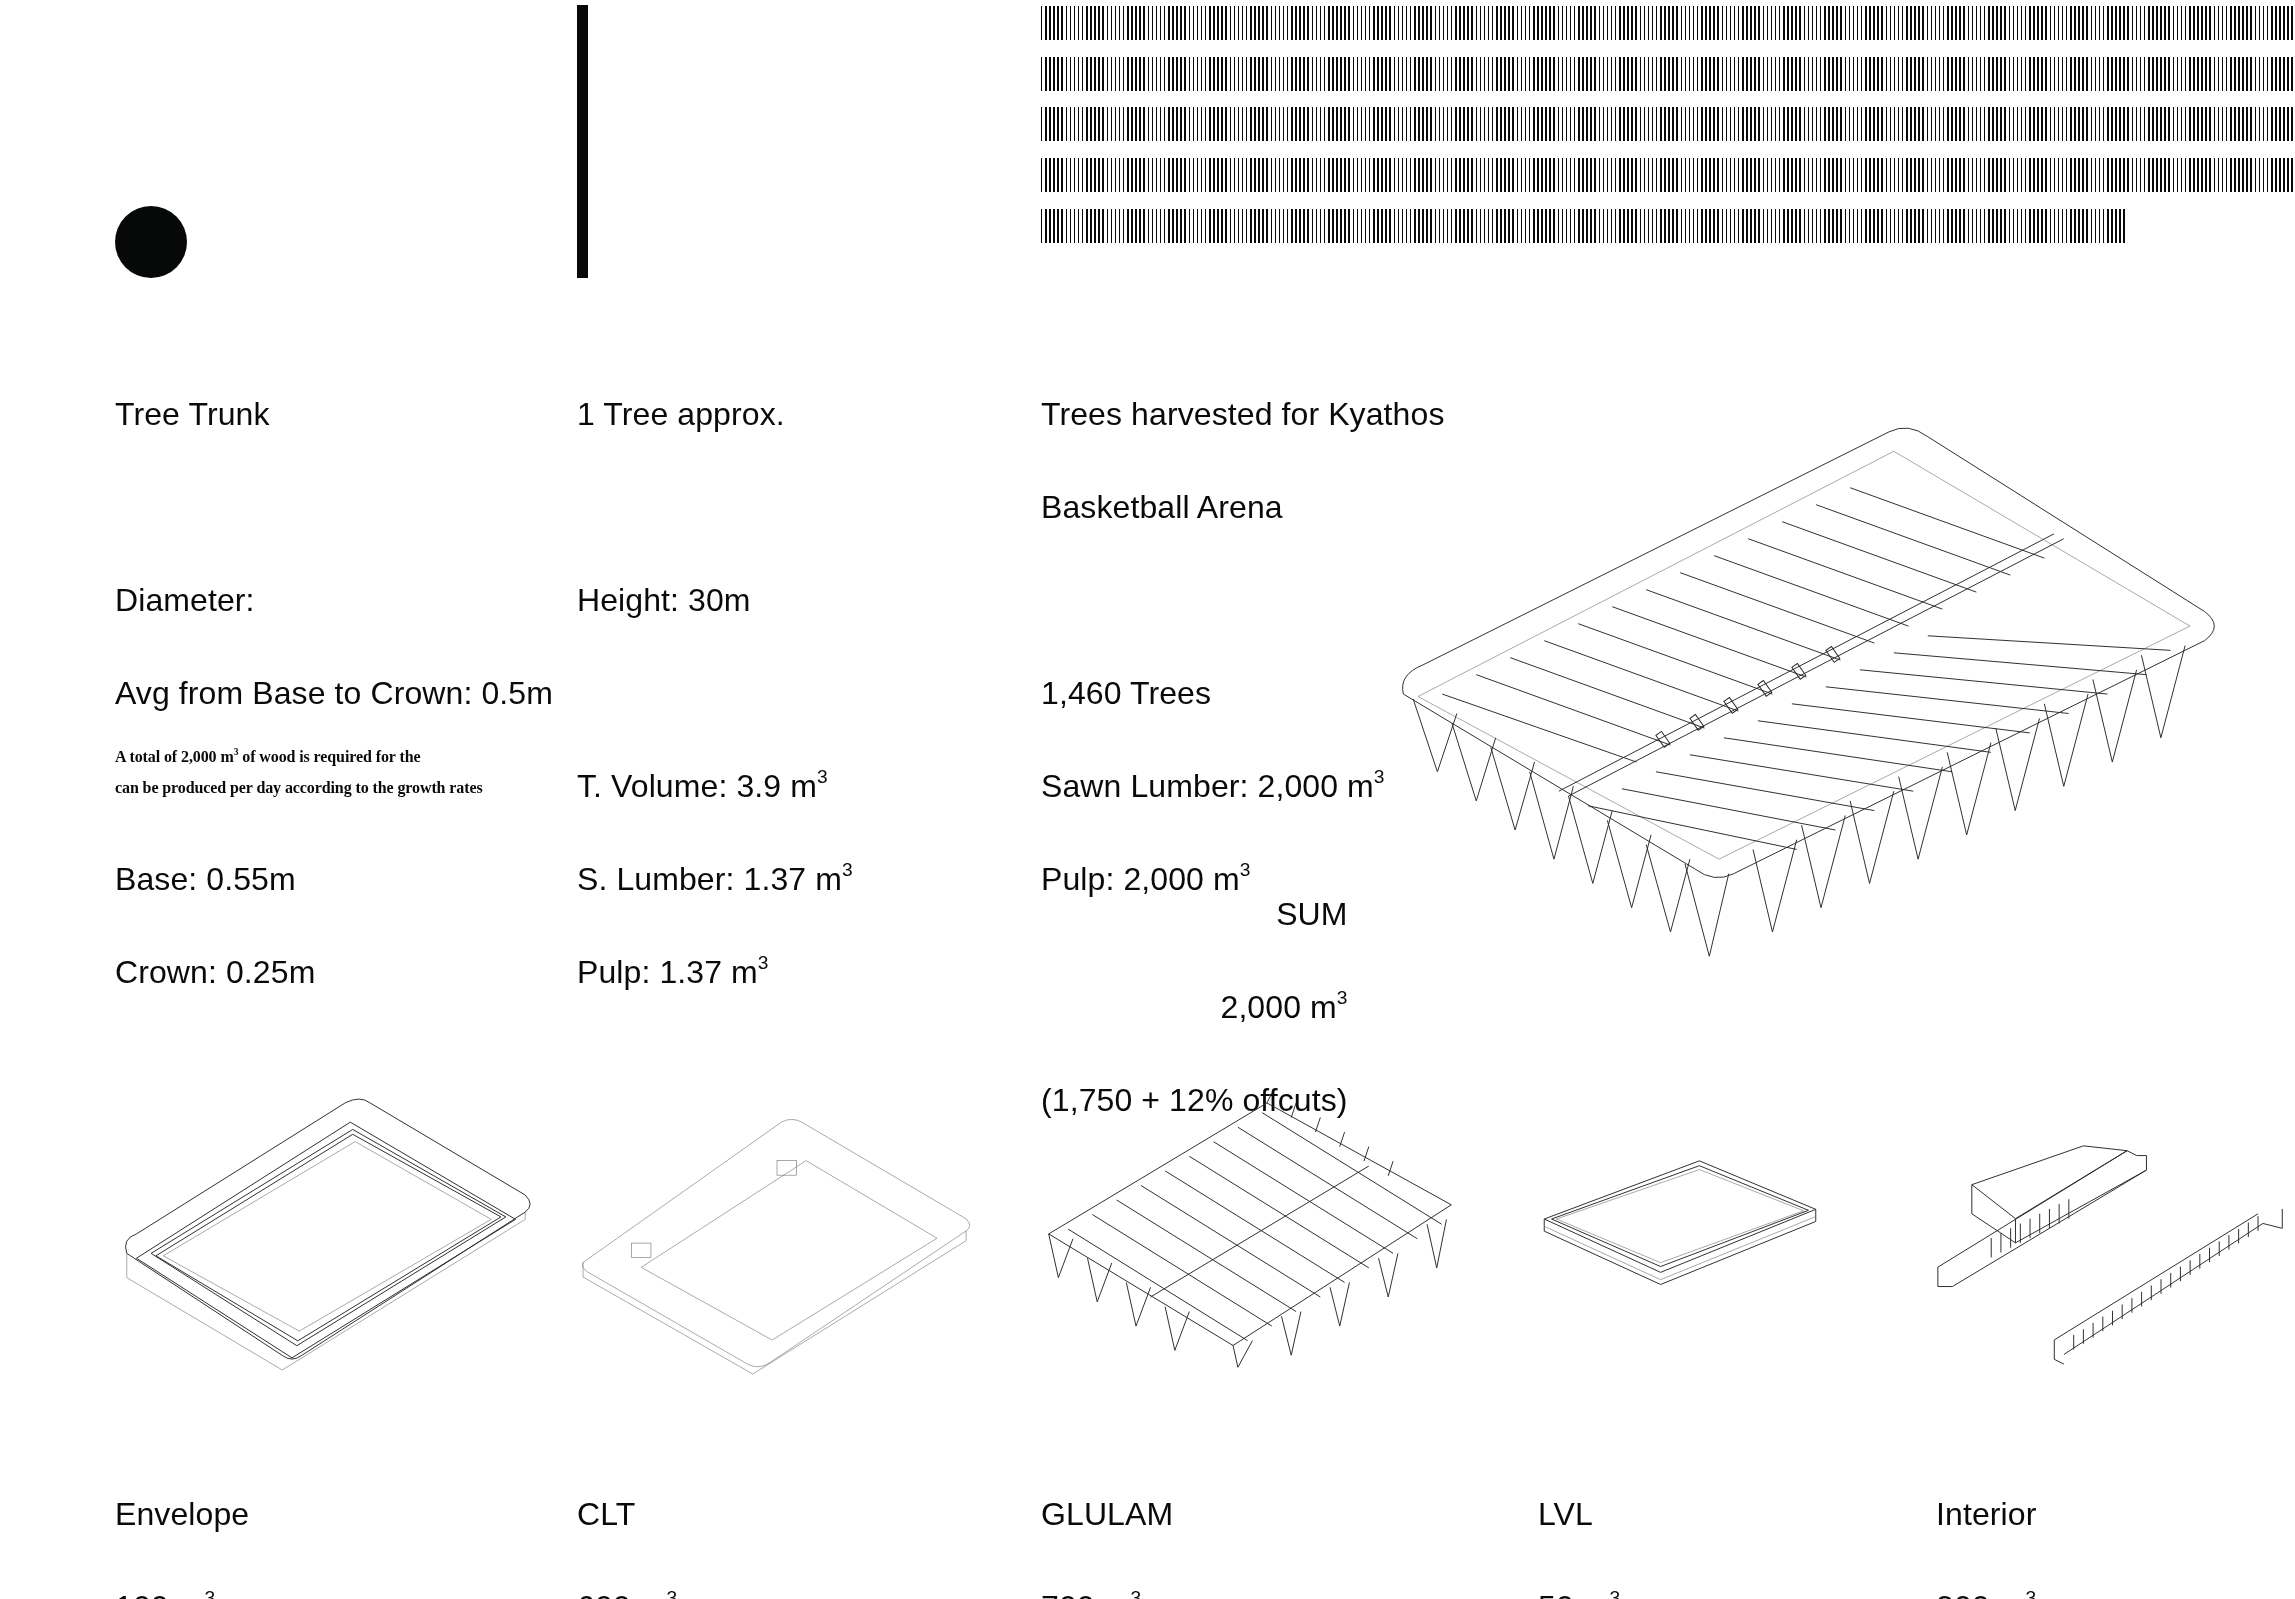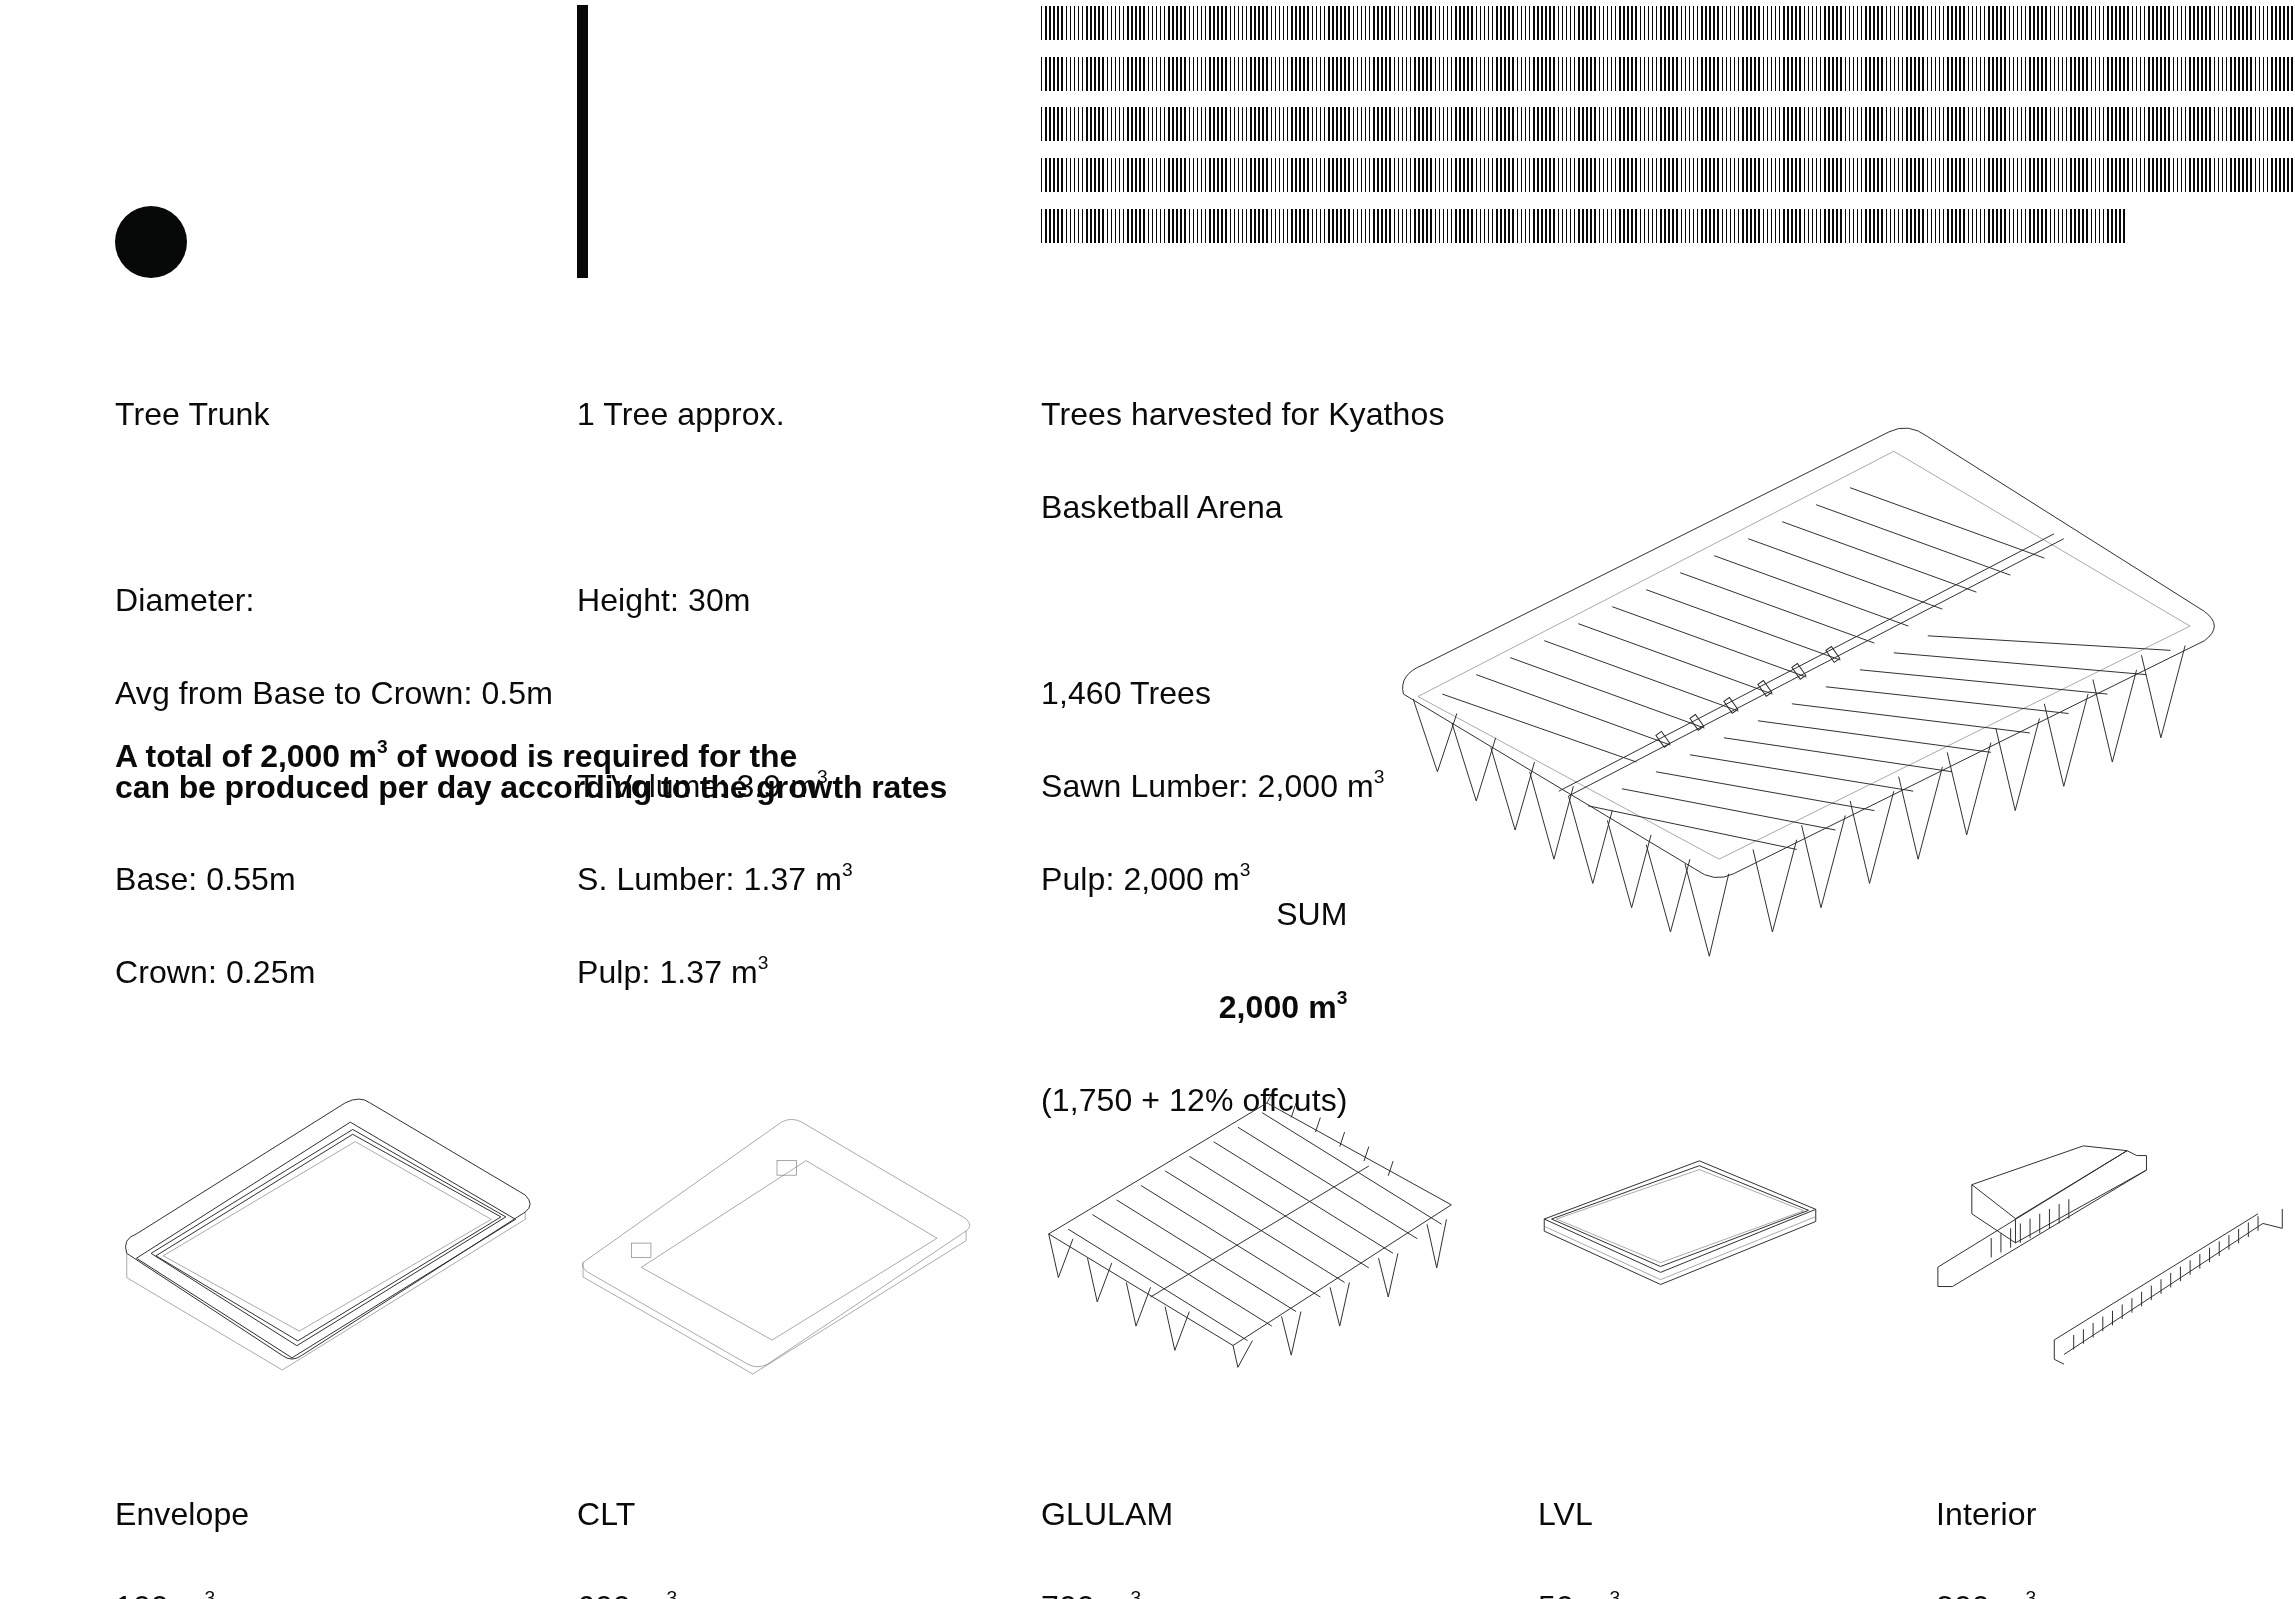--- a/index.html
+++ b/index.html
@@ -4,22 +4,22 @@
   <style>
     html, body { margin: 0; padding: 0; background: #ffffff; }
     body {
       width: 2295px; height: 1600px; position: relative; overflow: hidden;
       font-family: "Liberation Sans", "DejaVu Sans", sans-serif;
       color: #0a0a0a;
     }
     .abs { position: absolute; }
     .txt { font-size: 32px; line-height: 31px; white-space: pre; letter-spacing: 0.1px; }
     .txt .line { display: block; min-height: 31px; }
-    .bold { font-weight: bold; }
-    .para { font-size: 32px; line-height: 31px; font-weight: bold; width: 709px; letter-spacing: -0.1px; }
+    .bold { font-weight: normal; }
+    .para { font-size: 16px; line-height: 31px; font-weight: bold; width: 709px; letter-spacing: -0.1px; font-family: Liberation Serif, serif; }
     .para .line { display: block; white-space: pre; }
     sup { font-size: 60%; line-height: 0; vertical-align: 0.75em; }
 
     
     #trunk-circle { left: 115px; top: 206px; width: 72px; height: 72px; border-radius: 50%; background: #070909; }
     #tree-bar { left: 577px; top: 4.9px; width: 10.7px; height: 273px; background: #070909; }
     .barcode {
       position: absolute; left: 1041px; height: 34px;
       background-image: repeating-linear-gradient(to right, #0a0a0a 0px, #0a0a0a 1.5px, transparent 1.5px, transparent 4.1px);
     }

